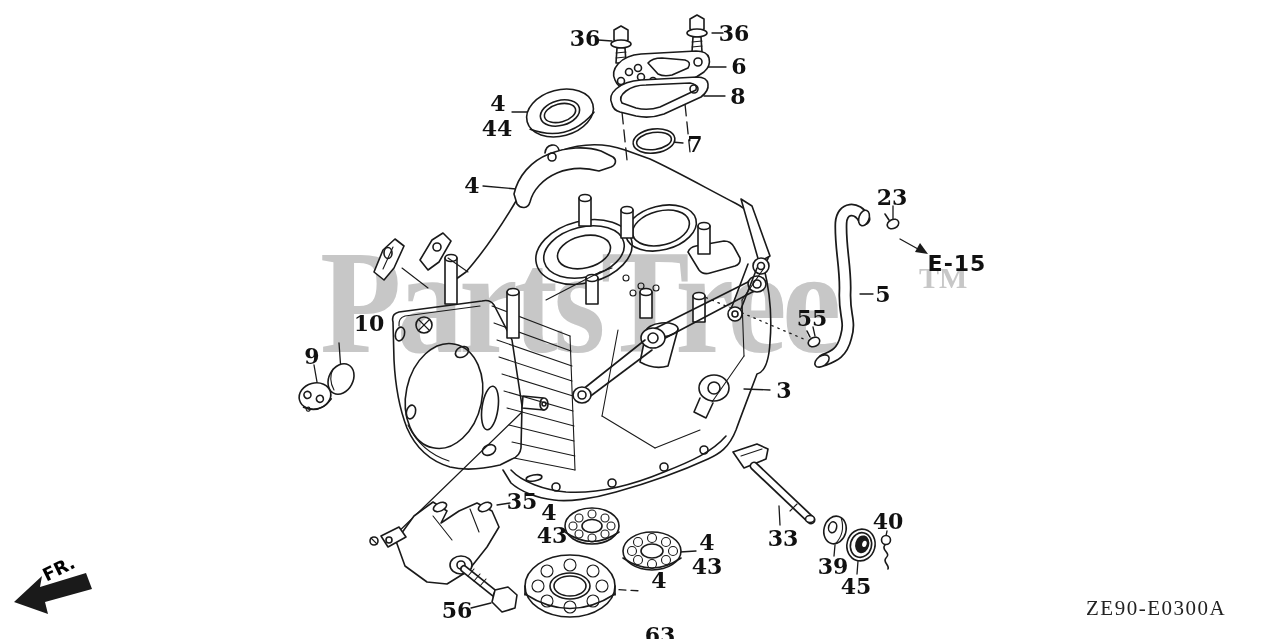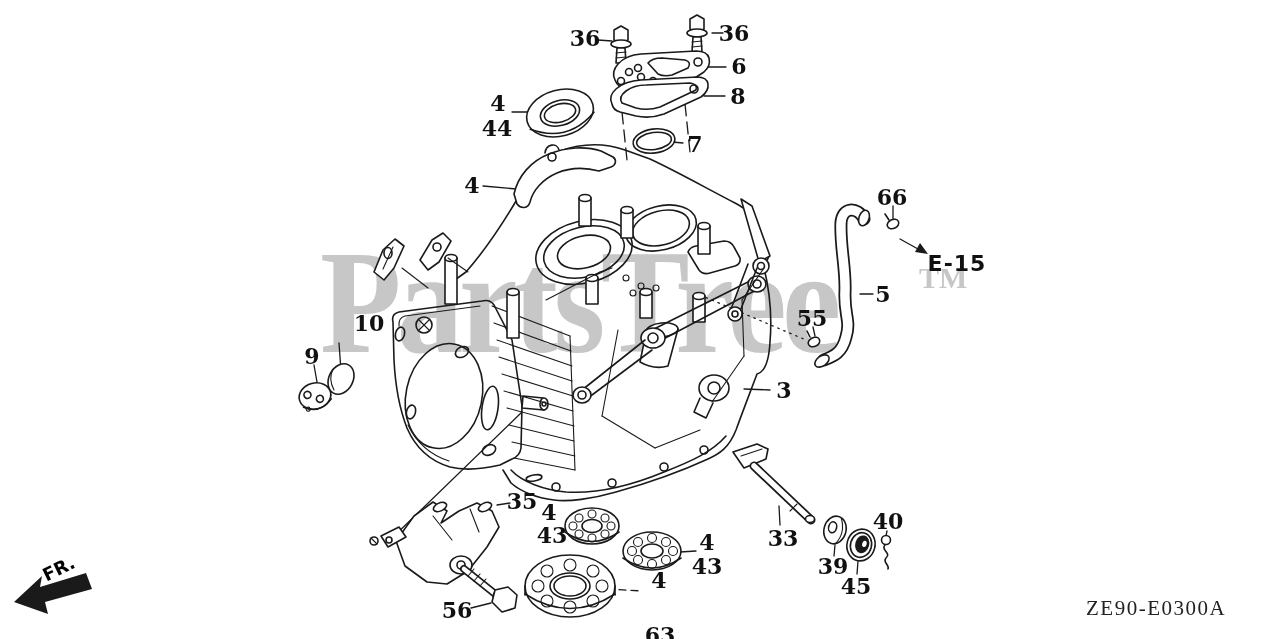--- a/index.html
+++ b/index.html
@@ -386,21 +386,21 @@
 
   <div class="callout-layer">
       <div class="callout" style="left: 585px; top: 38px;">36</div>
       <div class="callout" style="left: 734px; top: 33px;">36</div>
       <div class="callout" style="left: 739px; top: 66px;">6</div>
       <div class="callout" style="left: 738px; top: 96px;">8</div>
       <div class="callout" style="left: 695px; top: 144px;">7</div>
       <div class="callout" style="left: 498px; top: 103px;">4</div>
       <div class="callout" style="left: 497px; top: 128px;">44</div>
       <div class="callout" style="left: 472px; top: 185px;">4</div>
-      <div class="callout" style="left: 892px; top: 197px;">66</div>
+      <div class="callout" style="left: 892px; top: 197px;">23</div>
       <div class="callout ref" style="left: 957px; top: 263px;">E-15</div>
       <div class="callout" style="left: 883px; top: 294px;">5</div>
       <div class="callout" style="left: 812px; top: 318px;">55</div>
       <div class="callout" style="left: 337px; top: 323px; margin-left: 32px;">10</div>
       <div class="callout" style="left: 312px; top: 356px;">9</div>
       <div class="callout" style="left: 784px; top: 390px;">3</div>
       <div class="callout" style="left: 522px; top: 501px; text-align: right;">35</div>
       <div class="callout" style="left: 549px; top: 512px;">4</div>
       <div class="callout" style="left: 552px; top: 535px;">43</div>
       <div class="callout" style="left: 707px; top: 542px;">4</div>

